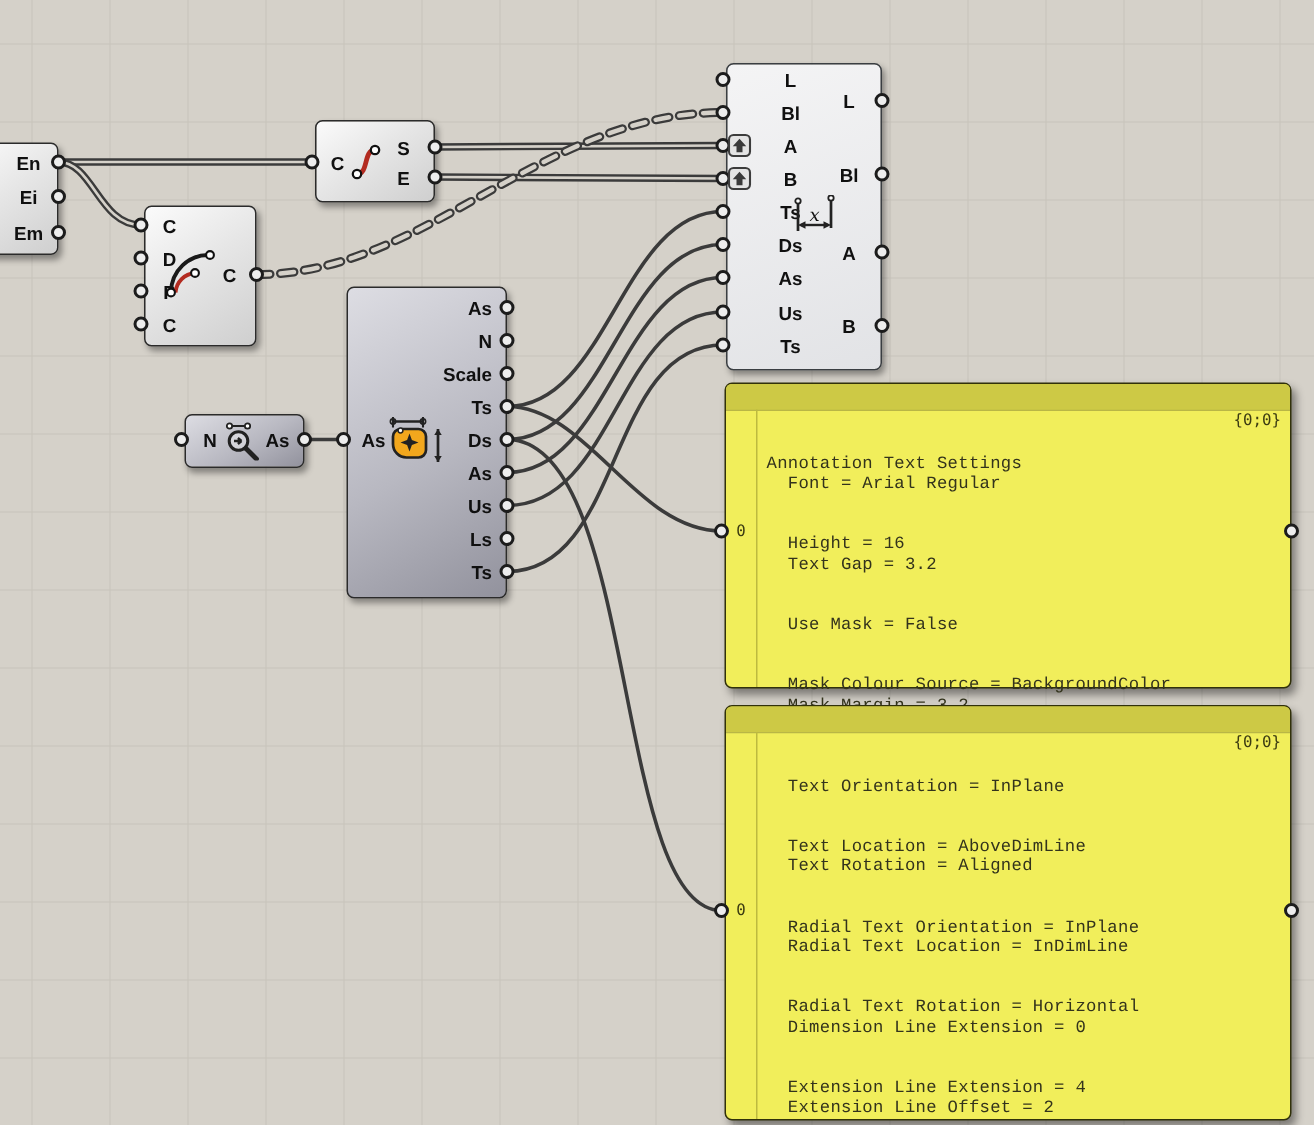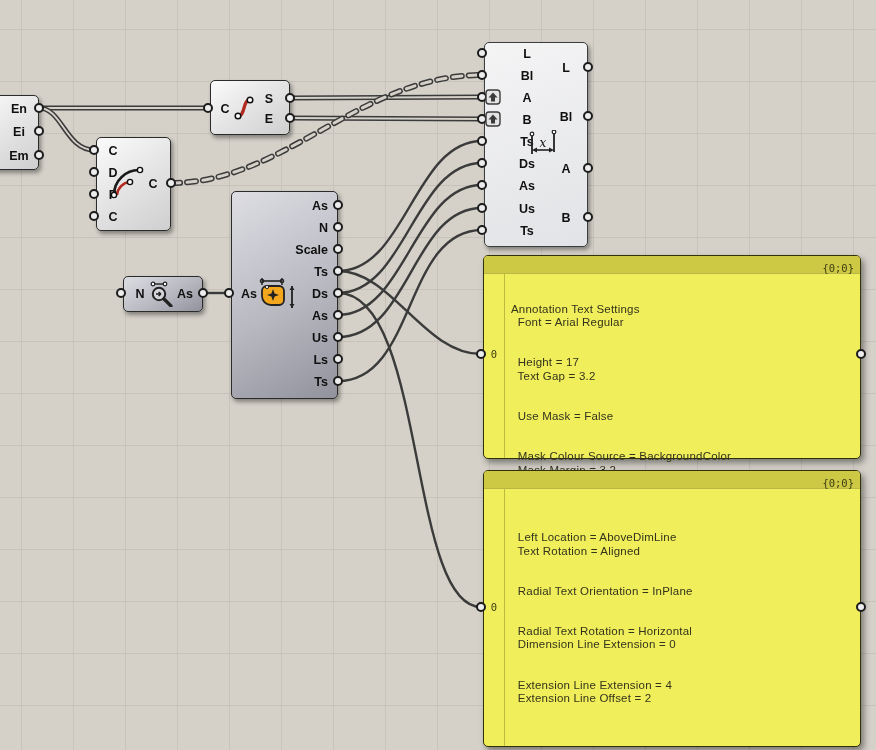--- a/index.html
+++ b/index.html
@@ -24,26 +24,26 @@
     background:linear-gradient(145deg,#fbfbfb 0%,#e6e6e6 45%,#cfcfcf 100%);}
   .node.dark{background:linear-gradient(150deg,#dddde3 0%,#b8b8c1 55%,#92929d 100%);}
   .node.pale{background:linear-gradient(160deg,#f4f4f5 0%,#e2e3e6 100%);border-color:#3a3e42;}
   .lbl{position:absolute;font-size:12.5px;font-weight:600;color:#101010;height:16px;line-height:16px;text-align:center;}
   .lbl.r{text-align:right;}
   .icon{position:absolute;}
   .panel{position:absolute;background:var(--panel-bg);border:1.5px solid var(--panel-border);
     border-radius:5px;box-shadow:3px 4px 6px rgba(0,0,0,.42);}
   .panel-header{position:absolute;left:0;right:0;top:0;height:17px;background:var(--panel-header);
     border-radius:3.5px 3.5px 0 0;border-bottom:1px solid #b9b646;}
-  .panel-tree{position:absolute;right:6px;top:6px;font:10.5px "DejaVu Sans Mono",monospace;color:#3c3c12;}
+  .panel-tree{position:absolute;right:6px;top:18px;font:10.5px "DejaVu Sans Mono",monospace;color:#3c3c12;}
   .panel-gutter{position:absolute;left:0;top:17px;bottom:0;width:20px;border-right:1px solid #bdba3f;}
   .panel-index{position:absolute;left:0;width:20px;text-align:center;height:14px;
     font:10.5px "DejaVu Sans Mono",monospace;color:#3c3c12;}
   .panel-content{position:absolute;left:27px;top:20px;right:4px;
-    font-family:Liberation Sans, sans-serif;font-size:11.5px;line-height:13.4px;
+    font-family:Liberation Mono, monospace;font-size:11.5px;line-height:13.4px;
     letter-spacing:0.2px;color:var(--panel-text);white-space:pre;}
 </style>
 </head>
 <body>
 
 <div id="canvas">
 
   <svg class="layer">
 
     <g fill="none" stroke="var(--wire)" stroke-width="2.4">
@@ -169,37 +169,37 @@
     </svg>
   </div>
 
   <div class="panel" style="left:483px;top:255px;width:376px;height:202px;">
     <div class="panel-header"></div>
     <div class="panel-tree">{0;0}</div>
     <div class="panel-gutter"></div>
     <div class="panel-index" style="top:92px">0</div>
     <div class="panel-content">
       <div>Annotation Text Settings</div><div>  Font = Arial Regular</div>
-      <div>  Height = 17</div><div>  Text Gap = 3.2</div>
+      <div>  Height = 16</div><div>  Text Gap = 3.2</div>
       <div>  Use Mask = False</div>
       <div>  Mask Colour Source = BackgroundColor</div><div>  Mask Margin = 3.2</div>
       <div>  Mask Frame = NoFrame</div><div>  Horiztonal Alignment = Left</div>
       <div>  Vertical Alignment = Top</div><div>  Fit Text = Auto</div>
     </div>
   </div>
 
   <div class="panel" style="left:483px;top:470px;width:376px;height:275px;">
     <div class="panel-header"></div>
     <div class="panel-tree">{0;0}</div>
     <div class="panel-gutter"></div>
     <div class="panel-index" style="top:130px">0</div>
     <div class="panel-content">
-      
-      <div>  Left Location = AboveDimLine</div><div>  Text Rotation = Aligned</div>
-      <div>  Radial Text Orientation = InPlane</div>
+      <div>  Text Orientation = InPlane</div>
+      <div>  Text Location = AboveDimLine</div><div>  Text Rotation = Aligned</div>
+      <div>  Radial Text Orientation = InPlane</div><div>  Radial Text Location = InDimLine</div>
       <div>  Radial Text Rotation = Horizontal</div><div>  Dimension Line Extension = 0</div>
       <div>  Extension Line Extension = 4</div><div>  Extension Line Offset = 2</div>
       
       
       
       
     </div>
   </div>
 
   <svg class="layer">

